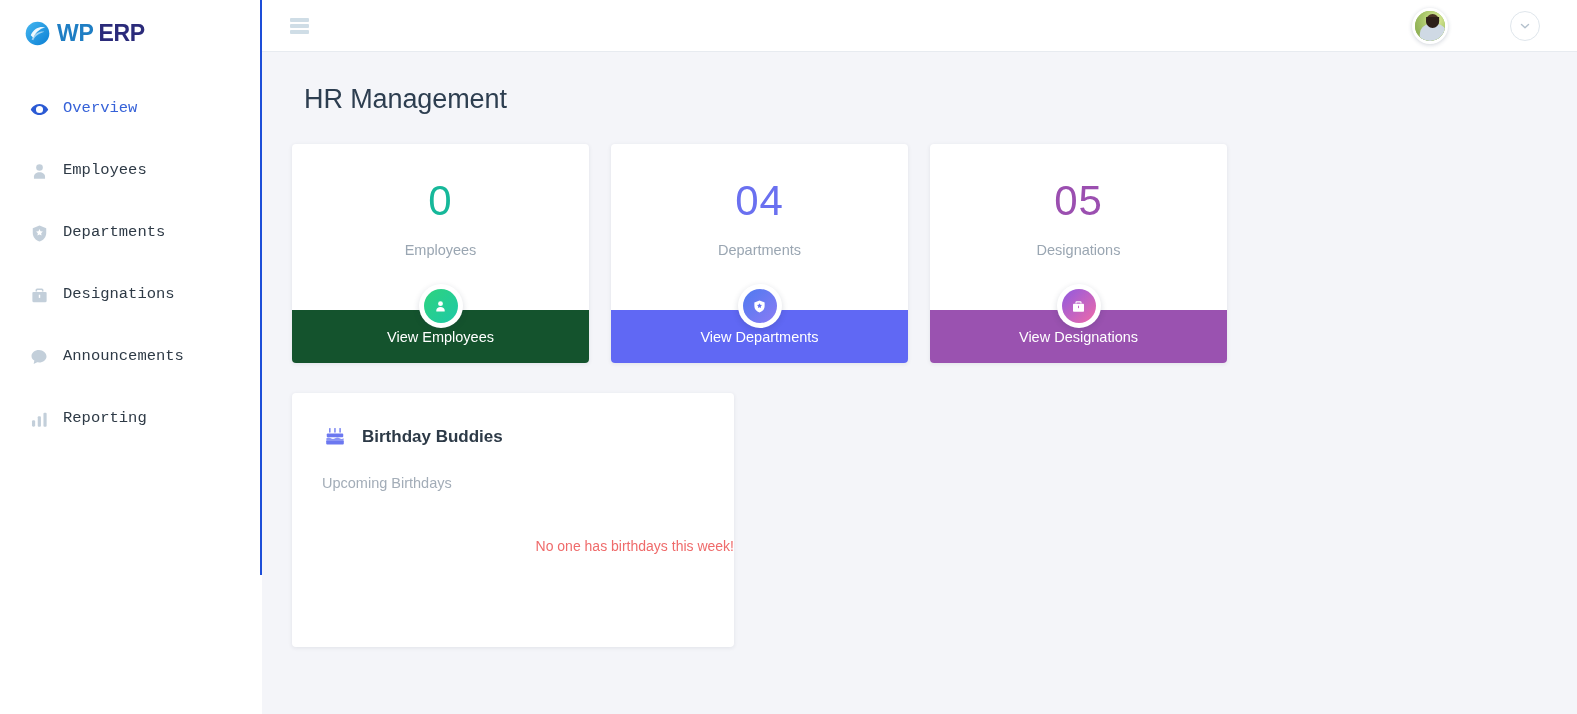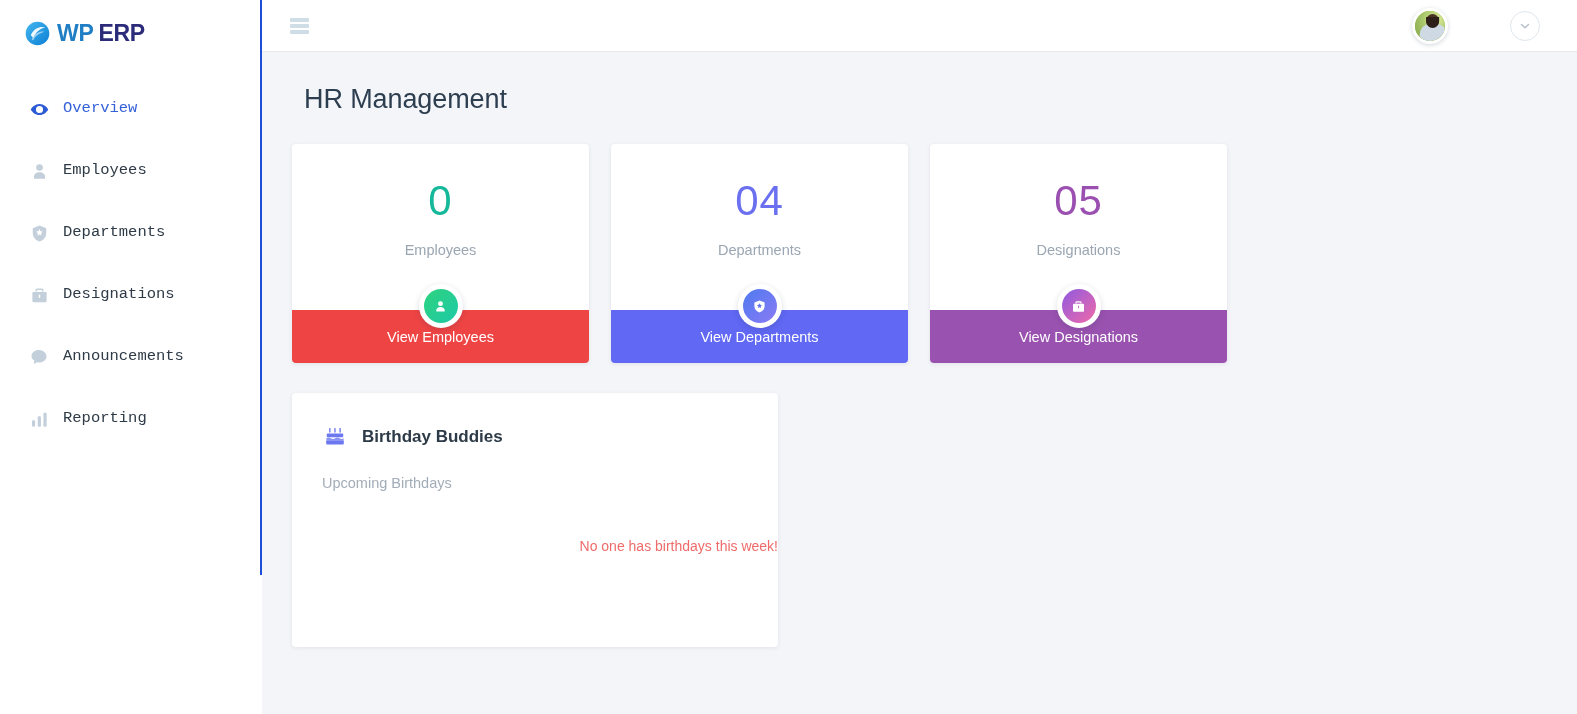--- a/index.html
+++ b/index.html
@@ -159,21 +159,21 @@
   }
   .stat-badge-inner {
     width: 34px; height: 34px; border-radius: 50%;
     display: flex; align-items: center; justify-content: center;
     color: #ffffff;
   }
 
   
   .panel-row { display: flex; gap: 22px; margin-top: 30px; }
   .panel {
-    width: 486px; height: 254px;
+    width: 442px; height: 254px;
     background: #ffffff;
     border-radius: 4px;
     box-shadow: 0 1px 4px rgba(30,45,70,.09);
     padding: 30px 30px 0 30px;
     position: relative;
   }
   .panel-head { display: flex; align-items: center; }
   .panel-icon { width: 26px; height: 26px; flex: 0 0 26px; display:flex; align-items:center; justify-content:center; margin-right: 14px; }
   .panel-title { font-size: 17px; font-weight: 700; color: #2d3a47; line-height: 1; }
   .panel-sub { margin-top: 26px; font-size: 14.5px; color: #a3adb8; }
@@ -310,21 +310,21 @@
 
       <h1 class="page-title">HR Management</h1>
 
       <div class="stat-row">
 
         <div class="stat-card">
           <div class="stat-top">
             <div class="stat-count" style="color:#16b89a">0</div>
             <div class="stat-label">Employees</div>
           </div>
-          <div class="stat-bar" style="background:#ef4444">
+          <div class="stat-bar" style="background:#14532d">
             <div class="stat-badge">
               <div class="stat-badge-inner" style="background:linear-gradient(135deg,#2ed37e 0%,#1ec9a7 100%)">
                 <svg viewBox="0 0 24 24" width="15" height="15" fill="#ffffff">
                   <circle cx="12" cy="7.4" r="3.9"></circle>
                   <path d="M12 12.8c-3.8 0-6.7 2.3-6.7 5.1V20h13.4v-2.1c0-2.8-2.9-5.1-6.7-5.1z"></path>
                 </svg>
               </div>
             </div>
             <span>View Employees</span>
           </div>

